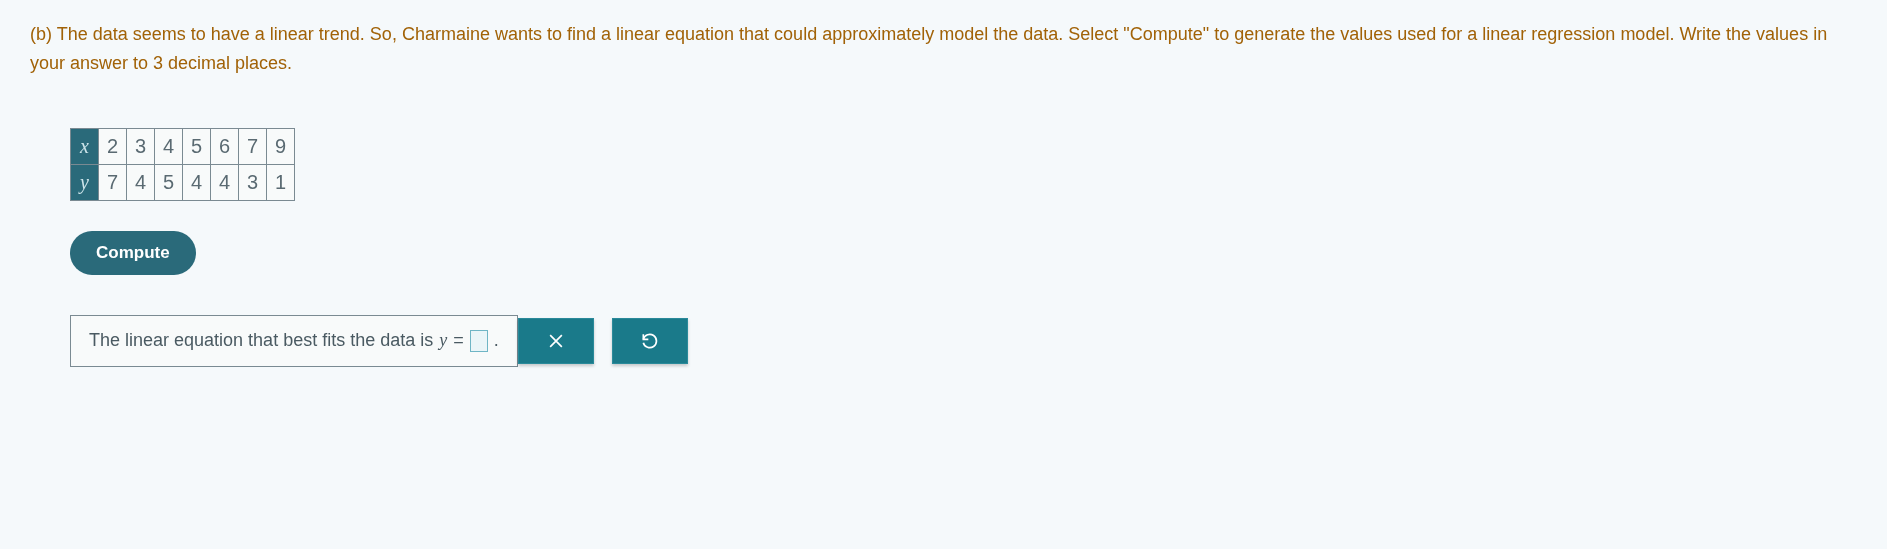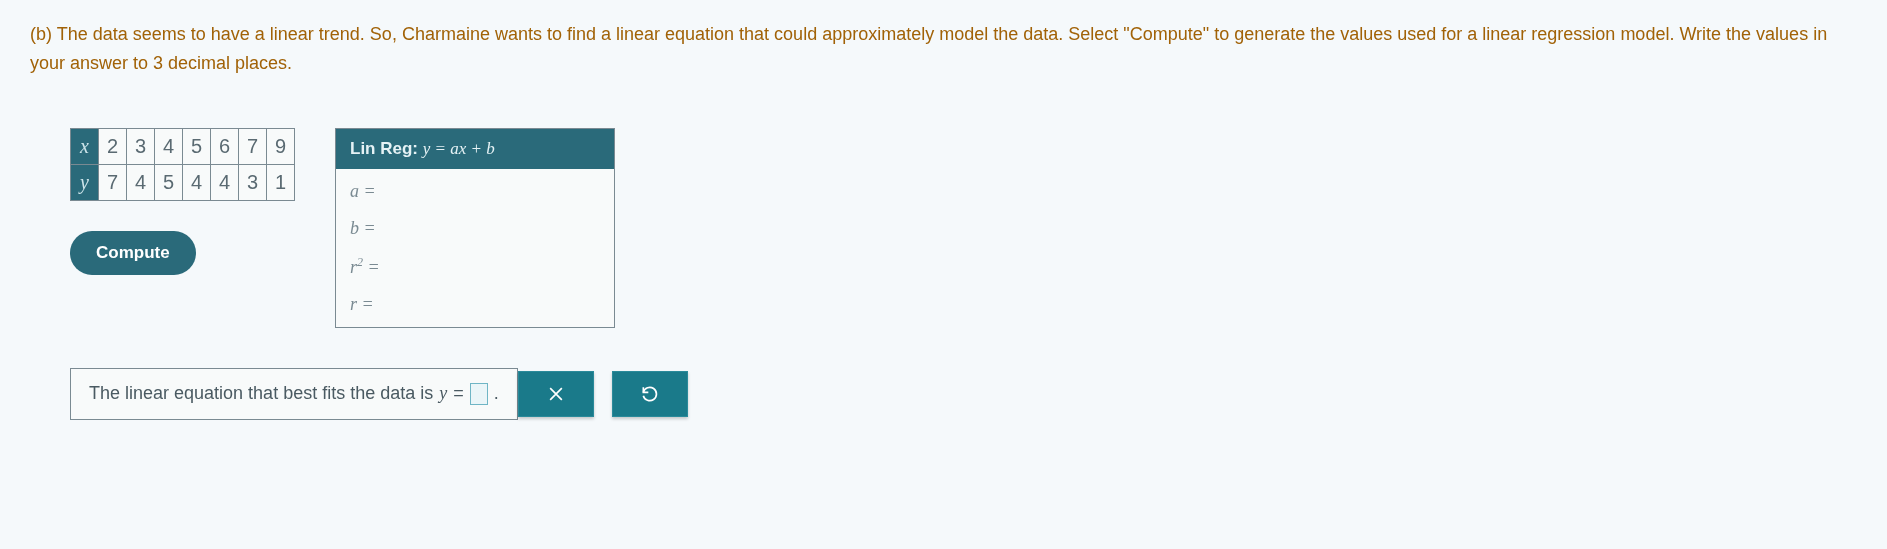--- a/index.html
+++ b/index.html
@@ -148,34 +148,20 @@
         <td>4</td>
         <td>4</td>
         <td>3</td>
         <td>1</td>
       </tr>
     </tbody>
       </table>
     <button class="compute-btn">Compute</button>
   </div>
 
-  <div class="reg-box">
-    <div class="reg-header">
-      <b>Lin Reg:</b>
-      <span class="it">y</span><span class="it"> = ax + b</span>
-    </div>
-    <div class="reg-body">
-      <div class="reg-row">a =</div>
-      <div class="reg-row">b =</div>
-      <div class="reg-row">
-        <span>r</span><sup>2</sup><span> =</span>
-      </div>
-      <div class="reg-row">r =</div>
-    </div>
-  </div>
 </div>
 
 <div class="answer-row">
   <div class="answer-box">
     <span>The linear equation that best fits the data is </span>
     <span class="it">y</span>
     <span> = </span>
     <span class="blank"></span>
     <span>.</span>
   </div>

